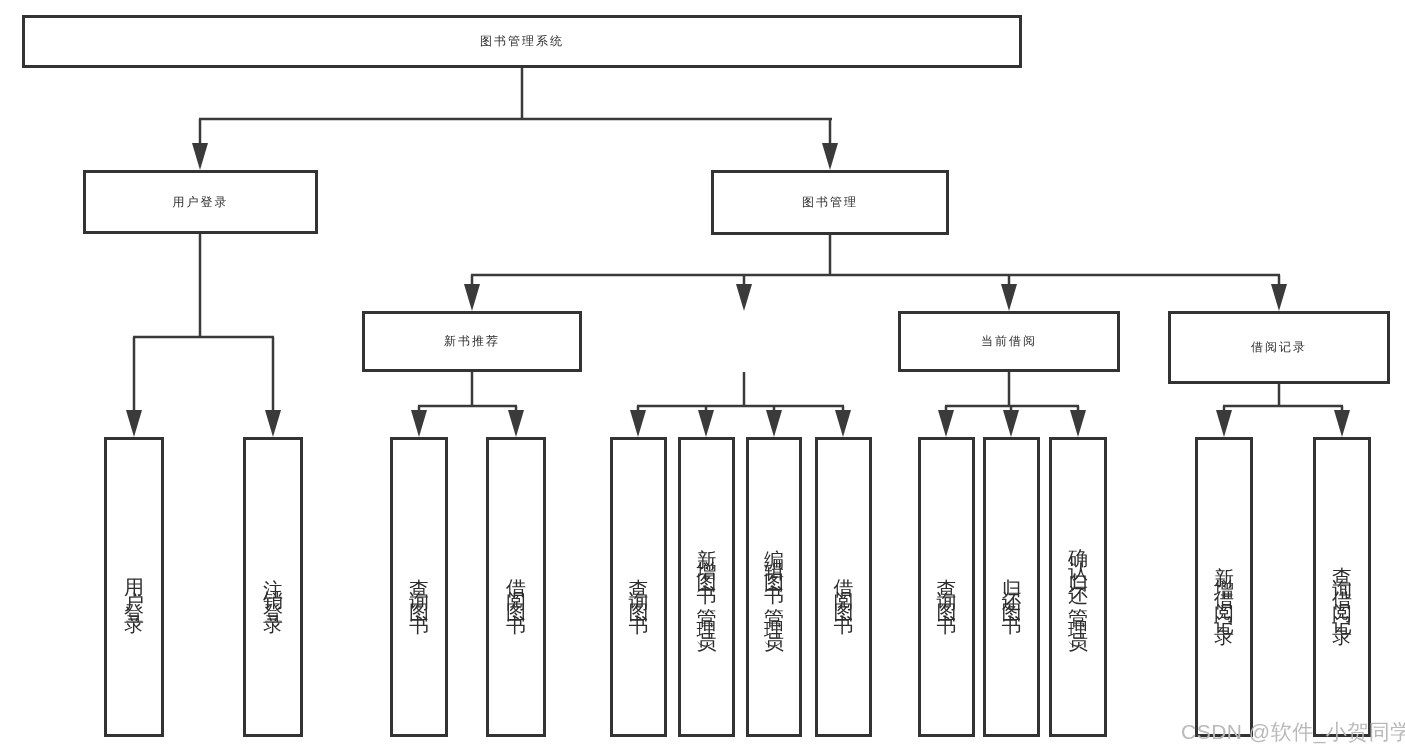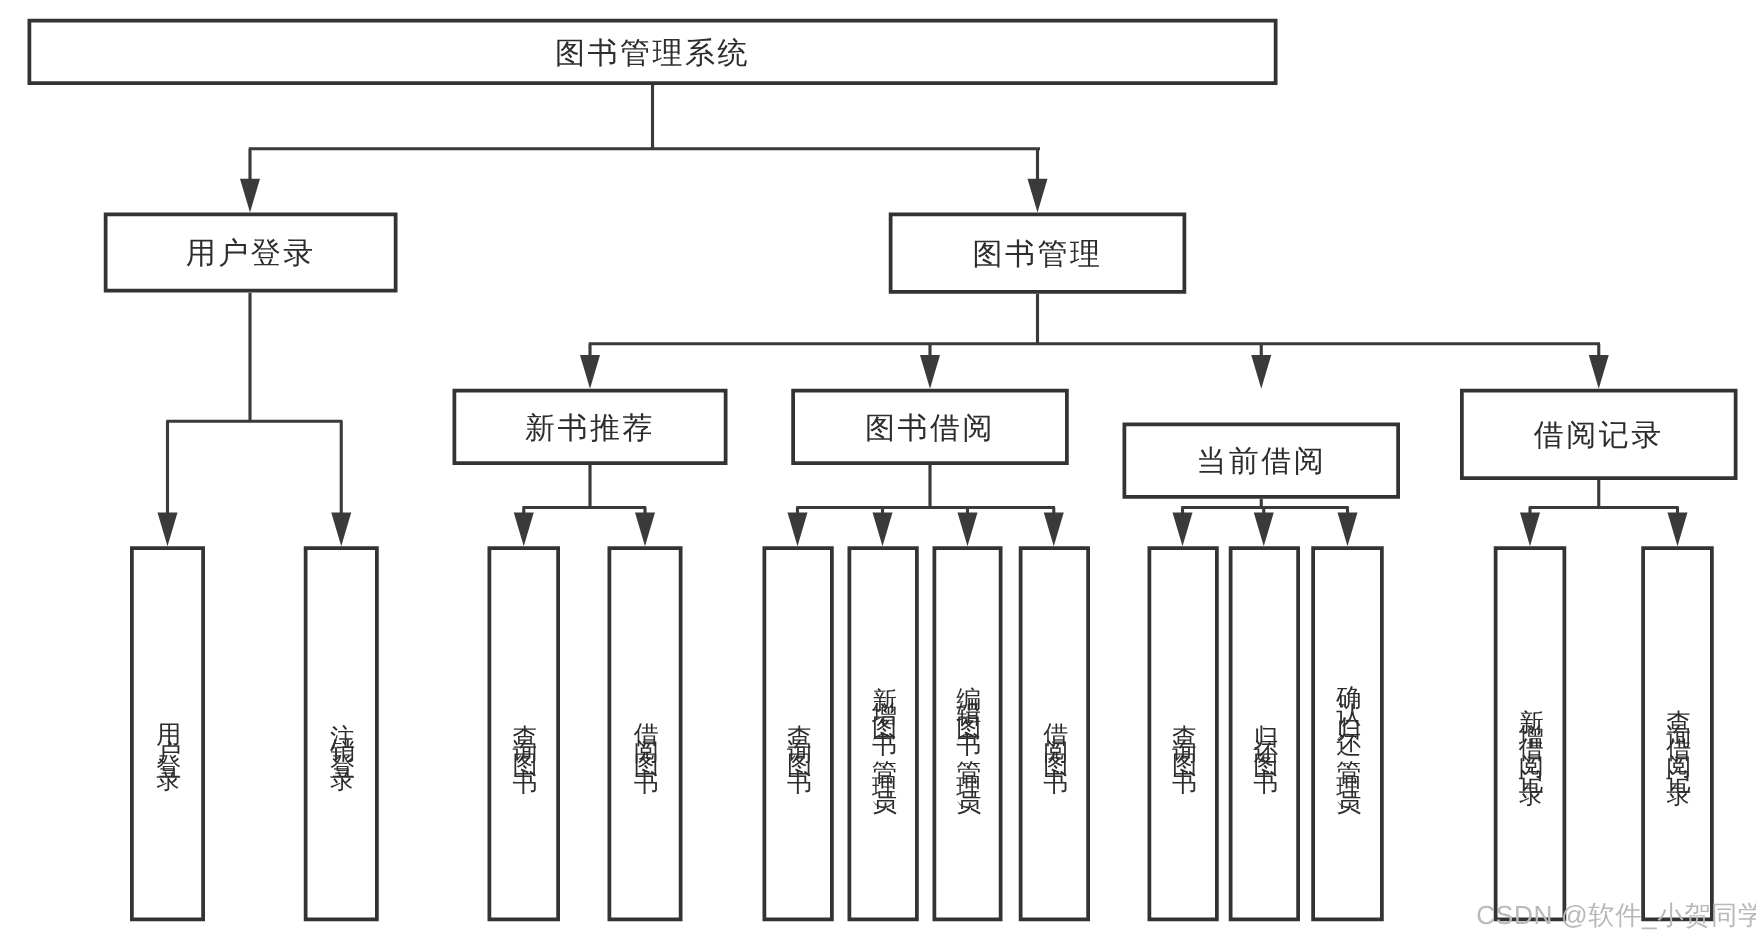--- a/index.html
+++ b/index.html
@@ -16,21 +16,21 @@
   .hnode,.vnode{
     position:absolute;
     box-sizing:border-box;
     border:3px solid #333333;
     background:#ffffff;
     display:flex;
     align-items:center;
     justify-content:center;
     color:#2d2d2d;
   }
-  .hnode{font-size:24px;letter-spacing:2px;}
+  .hnode{font-size:12px;letter-spacing:2px;}
   .vnode .vtext{
     writing-mode:vertical-rl;
     text-orientation:mixed;
     font-size:20px;
     letter-spacing:12px;
     line-height:1.05;
     white-space:nowrap;
     color:#2d2d2d;
   }
   .watermark{
@@ -92,24 +92,21 @@
   <div class="hnode" style="left:83px;top:170px;width:235px;height:64px;">
     <span>用户登录</span>
   </div>
   <div class="hnode" style="left:711px;top:170px;width:238px;height:65px;justify-content:center;">
     <span>图书管理</span>
   </div>
 
   <div class="hnode" style="left:362px;top:311px;width:220px;height:61px;">
     <span>新书推荐</span>
   </div>
-  <div class="hnode" style="left:633px;top:311px;width:222px;height:61px;">
-    <span>图书借阅</span>
-  </div>
-  <div class="hnode" style="left:898px;top:311px;width:222px;height:61px;margin-top:27px;">
+  <div class="hnode" style="left:898px;top:311px;width:222px;height:61px;">
     <span>当前借阅</span>
   </div>
   <div class="hnode" style="left:1168px;top:311px;width:222px;height:73px;">
     <span>借阅记录</span>
   </div>
 
   <div class="vnode" style="left:104px;top:437px;width:60px;height:300px;">
     <span class="vtext">用户登录</span>
   </div>
   <div class="vnode" style="left:243px;top:437px;width:60px;height:300px;">

